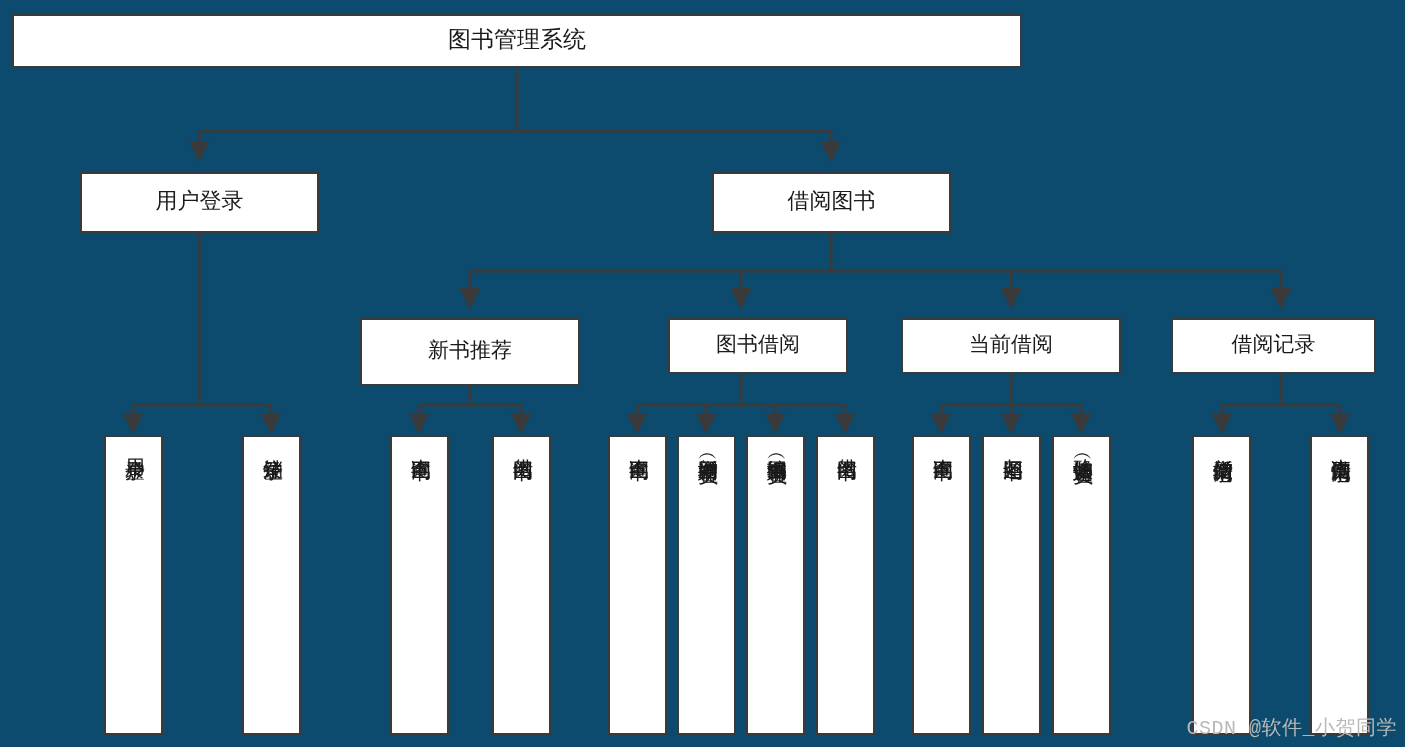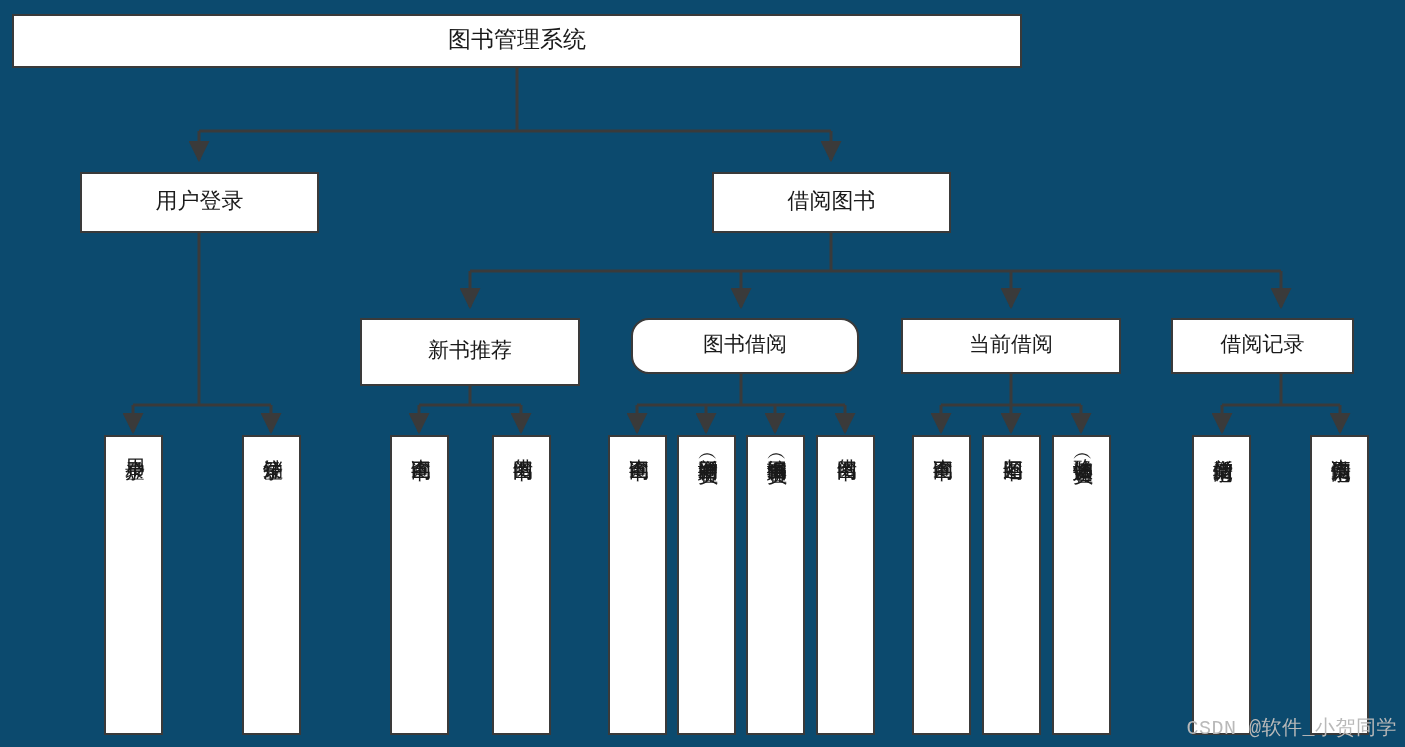--- a/index.html
+++ b/index.html
@@ -127,27 +127,27 @@
   <div class="node lvl1" style="left:80px; top:172px; width:239px; height:61px;">
     <span class="node-label">用户登录</span>
   </div>
   <div class="node lvl1" style="left:712px; top:172px; width:239px; height:61px;">
     <span class="node-label">借阅图书</span>
   </div>
 
   <div class="node lvl2" style="left:360px; top:318px; width:220px; height:68px;">
     <span class="node-label">新书推荐</span>
   </div>
-  <div class="node lvl2" style="left:631px; top:318px; width:228px; height:56px;border-radius:18px;">
+  <div class="node lvl2" style="left:668px; top:318px; width:180px; height:56px;">
     <span class="node-label">图书借阅</span>
   </div>
   <div class="node lvl2" style="left:901px; top:318px; width:220px; height:56px;">
     <span class="node-label">当前借阅</span>
   </div>
-  <div class="node lvl2" style="left:1171px; top:318px; width:183px; height:56px;">
+  <div class="node lvl2" style="left:1171px; top:318px; width:205px; height:56px;">
     <span class="node-label">借阅记录</span>
   </div>
 
   <div class="node leaf" style="left:104px; top:435px; width:59px; height:300px;">
     <span class="node-label">用户登录</span>
   </div>
   <div class="node leaf" style="left:242px; top:435px; width:59px; height:300px;">
     <span class="node-label">注销登录</span>
   </div>
 

